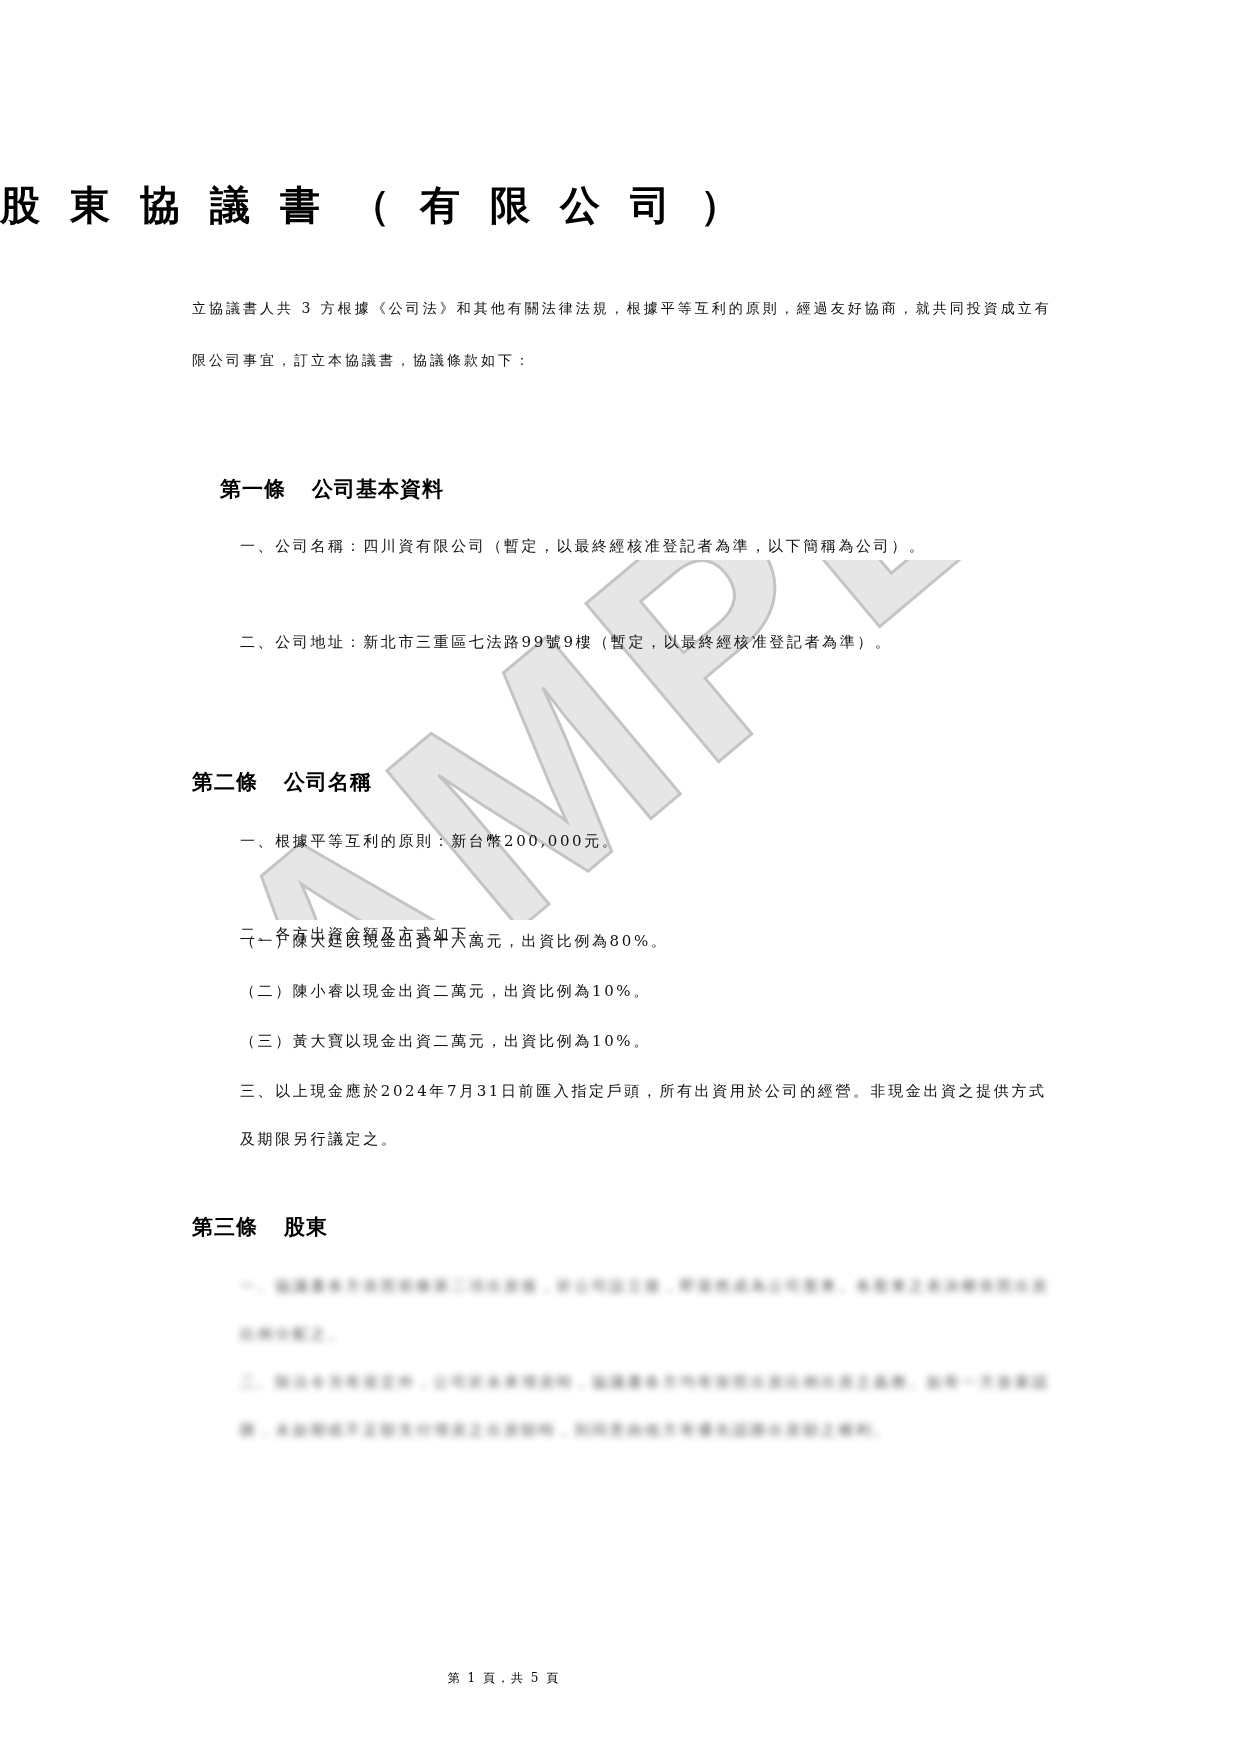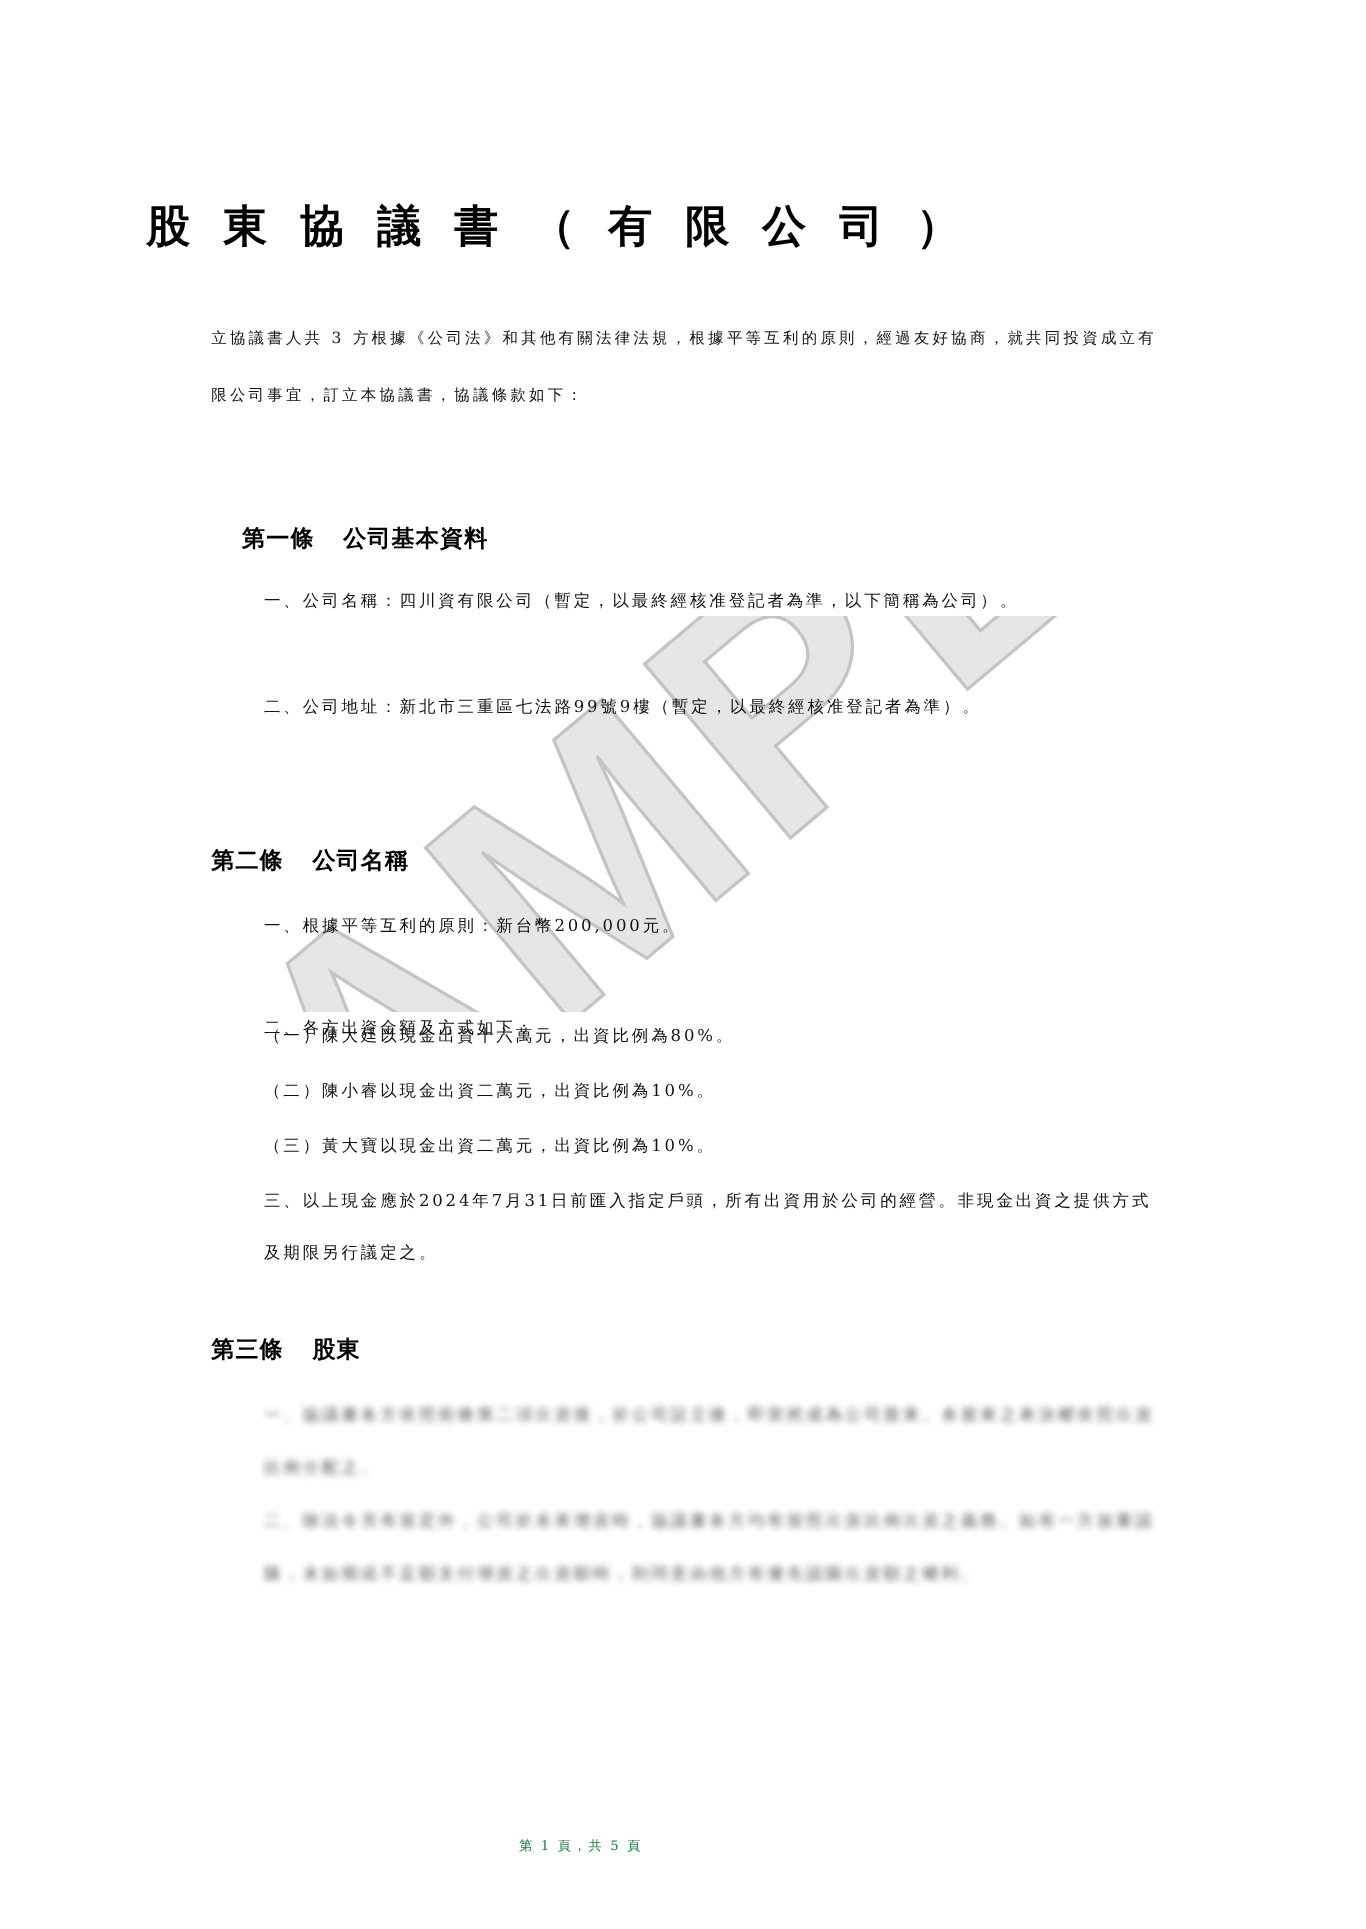--- a/index.html
+++ b/index.html
@@ -1,31 +1,31 @@
 <!DOCTYPE html>
 <html><head>
 <meta charset="utf-8">
 <style>
   html, body { margin: 0; padding: 0; background: #ffffff; }
   body { width: 1242px; height: 1754px; position: relative; overflow: hidden;
          font-family: "DejaVu Serif", "Liberation Serif", serif; color: #111; }
   .page { position: absolute; left: 0; top: 0; width: 1242px; height: 1754px; background: #fff; }
-  .title { position: absolute; left: 0; width: 1036px; top: 178px; text-align: center;
+  .title { position: absolute; left: 0; width: 1036px; top: 178px; text-align: left;
            font-size: 40px; font-weight: bold; letter-spacing: 30px; color: #000; }
   .para { position: absolute; left: 192px; width: 865px; font-size: 14px; line-height: 52px;
           letter-spacing: 3px; color: #111; margin: 0; }
   .intro { top: 282px; }
   .heading { position: absolute; left: 192px; font-size: 21px; font-weight: bold; color: #000; letter-spacing: 1px; }
   .heading .num { margin-right: 26px; }
   .item { position: absolute; left: 240px; width: 818px; font-size: 15px; line-height: 48px;
           letter-spacing: 2.6px; color: #111; margin: 0; }
   .sub { left: 240px; }
   .blur { filter: blur(3px); color: #333; opacity: 0.85; }
   .footer { position: absolute; left: 0; width: 1008px; top: 1670px; text-align: center;
-            font-size: 12px; color: #15803d; letter-spacing: 2px; padding-left: 24px; }
+            font-size: 12px; color: #000000; letter-spacing: 2px; }
   .watermark { position: absolute; left: 60px; top: 560px; width: 1120px; height: 360px;
                pointer-events: none; z-index: 1; }
   .content { position: relative; z-index: 2; }
 </style>
 </head>
 <body>
 
 <div class="page">
 
   <svg class="watermark" viewBox="0 0 1120 360">

